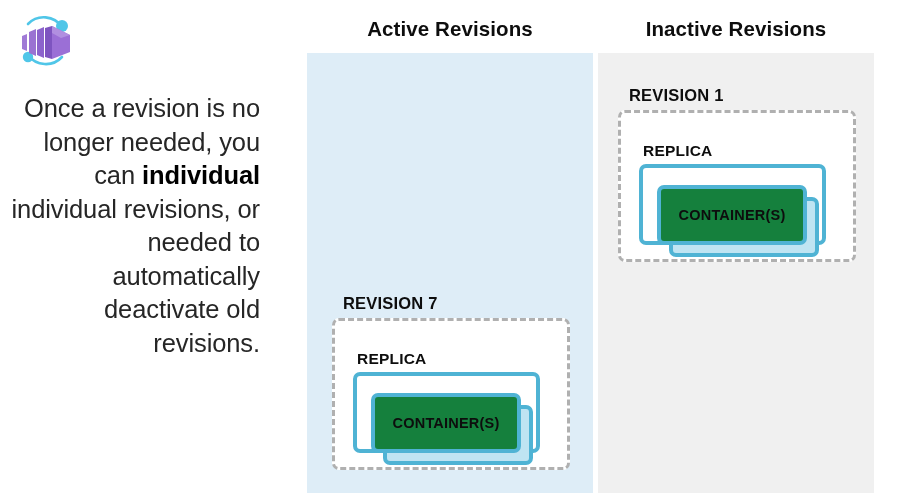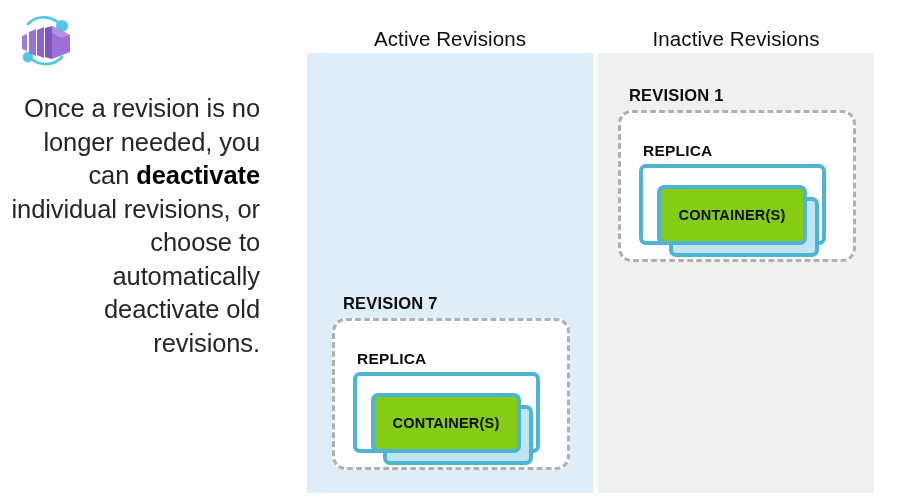--- a/index.html
+++ b/index.html
@@ -46,23 +46,23 @@
     letter-spacing: -0.1px;
   }
   #caption-text .accent {
     font-weight: 700;
     color: #000000;
   }
 
   
   .column-heading {
     position: absolute;
-    top: 27px;
+    top: 17px;
     font-size: 20.5px;
-    font-weight: 400;
+    font-weight: 700;
     color: #0d0d0d;
     text-align: center;
     letter-spacing: 0.1px;
   }
   #heading-active   { left: 307px; width: 286px; }
   #heading-inactive { left: 598px; width: 276px; text-align: center; }
 
   
   .panel {
     position: absolute;
@@ -95,21 +95,21 @@
   }
 
   .revision-frame {
     position: absolute;
     left: 0;
     top: 24px;
     width: 100%;
     height: 152px;
     box-sizing: border-box;
     border: 3px dashed #b0b0b0;
-    border-radius: 14px;
+    border-radius: 7px;
     background: #ffffff;
   }
 
   .replica-label {
     position: absolute;
     top: 29px;
     left: 22px;
     font-size: 15.5px;
     font-weight: 700;
     color: #0d0d0d;
@@ -146,21 +146,21 @@
 
   .container-front {
     position: absolute;
     left: 36px;
     top: 72px;
     width: 150px;
     height: 60px;
     box-sizing: border-box;
     border: 4px solid #4fb3d4;
     border-radius: 7px;
-    background: #84cc16;
+    background: #15803d;
     z-index: 4;
     display: flex;
     align-items: center;
     justify-content: center;
   }
   .container-label {
     font-size: 14.5px;
     font-weight: 700;
     color: #0d0d0d;
     letter-spacing: 0.2px;
@@ -197,21 +197,21 @@
       <path d="M15 19 L22 16 L22 43 L15 40 Z" fill="#9a72d2"></path>
       <path d="M23 17 L30 14 L30 45 L23 42 Z" fill="#8c63cc"></path>
       <path d="M31 15 L38 13 L38 46 L31 44 Z" fill="#7e54c0"></path>
 
       <path d="M38 13 L56 22 L56 39 L38 46 Z" fill="#9b6fd6"></path>
       <path d="M38 13 L56 22 L47 25 L38 20 Z" fill="#b18fe0"></path>
     </svg>
   </div>
 
   <div id="caption-text">
-    <span>Once a revision is no longer needed, you can </span><span class="accent">deactivate</span><span> individual revisions, or choose to automatically deactivate old revisions.</span>
+    <span>Once a revision is no longer needed, you can </span><span class="accent">individual</span><span> individual revisions, or needed to automatically deactivate old revisions.</span>
   </div>
 
 </div>
 
 <div id="heading-active" class="column-heading">Active Revisions</div>
 
 <div id="heading-inactive" class="column-heading">Inactive Revisions</div>
 
 <div id="panel-active" class="panel"></div>
 <div id="panel-inactive" class="panel"></div>

